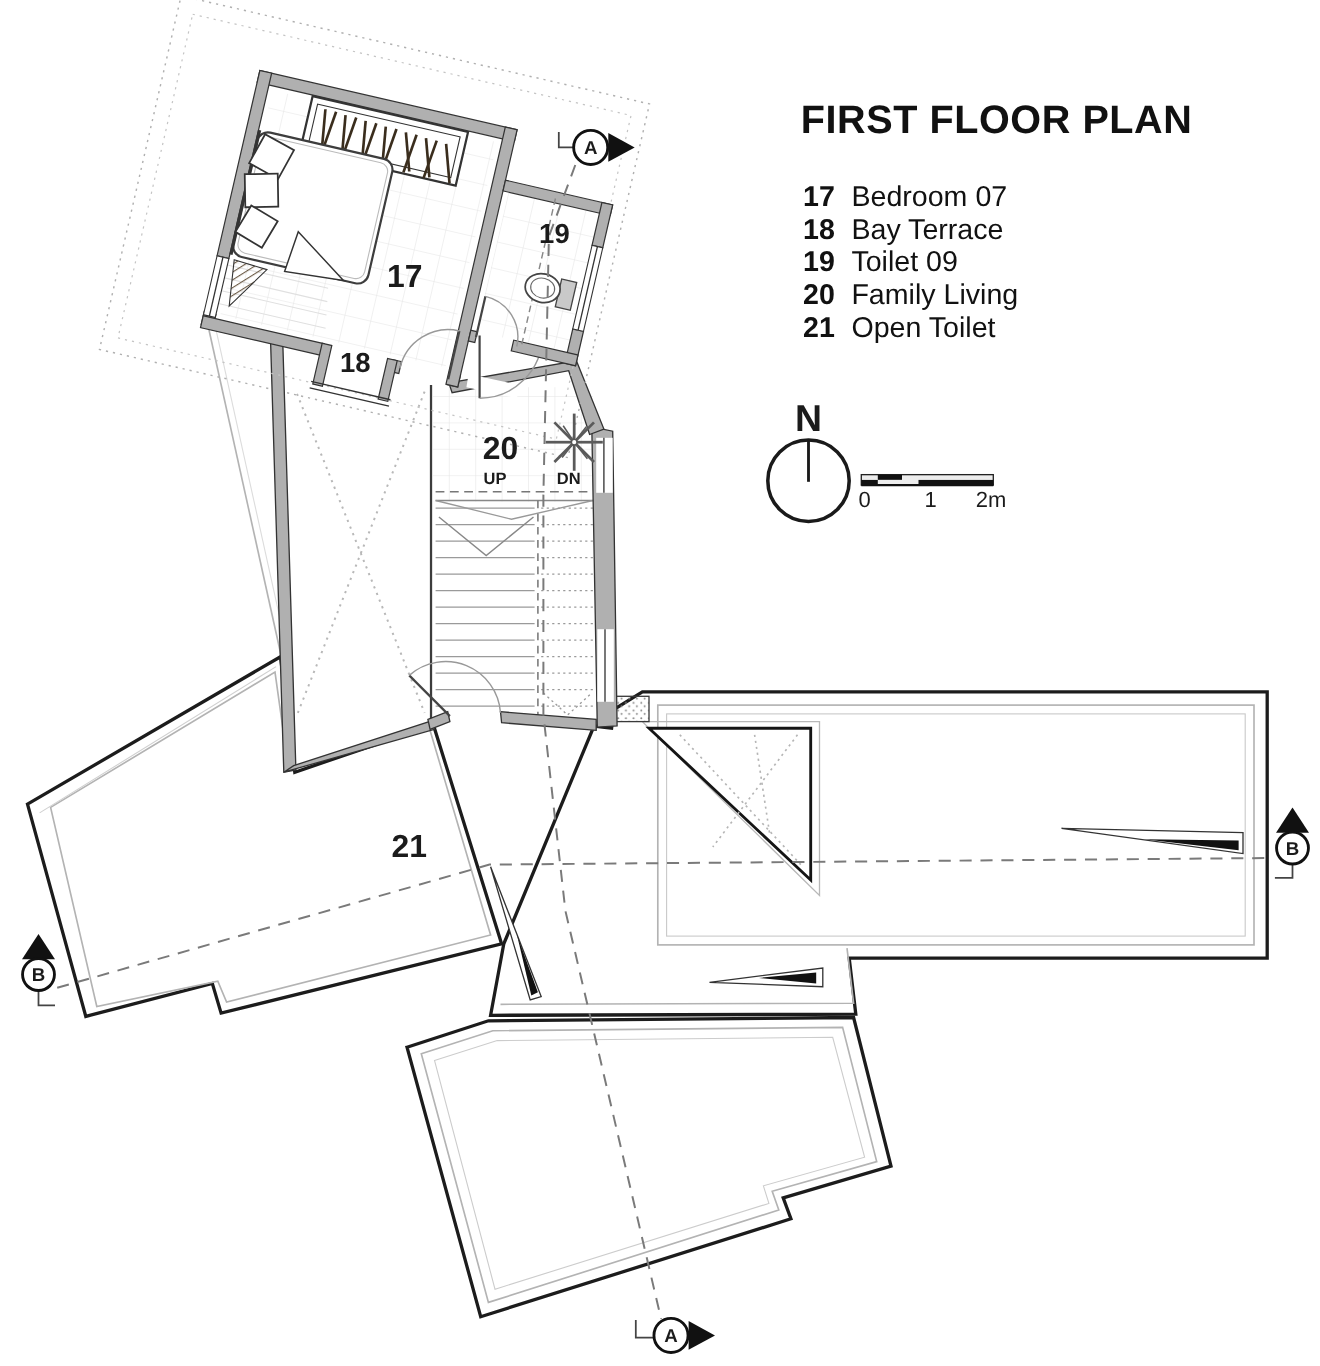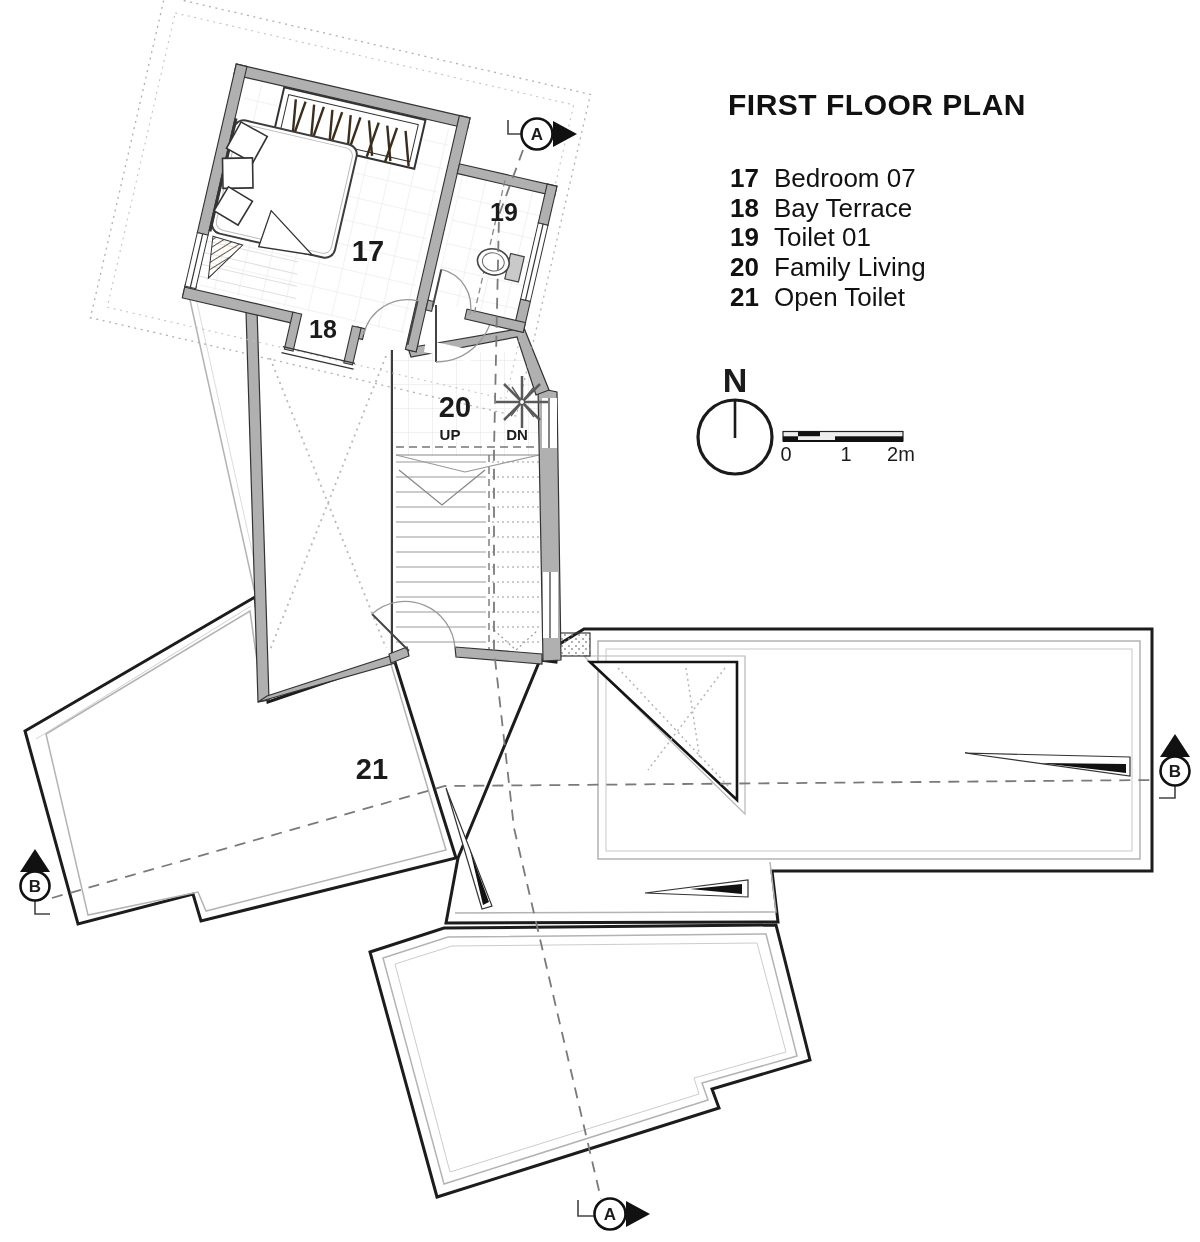--- a/index.html
+++ b/index.html
@@ -1,19 +1,19 @@
 <!DOCTYPE html>
 <html><head>
 <meta charset="utf-8">
 <style>
   html,body{margin:0;padding:0;background:#fff;}
   .stage{position:relative;width:1200px;height:1242px;background:#fff;overflow:hidden;
          font-family:"Liberation Sans",sans-serif;color:#141414;}
   .stage svg{position:absolute;left:0;top:0;}
-  .sheet-title{position:absolute;left:728px;top:88px;font-size:30px;font-weight:700;
+  .sheet-title{position:absolute;left:728px;top:88px;font-size:36px;font-weight:700;
                letter-spacing:.5px;color:#111;white-space:nowrap;}
   .legend{position:absolute;left:730px;top:164px;}
   .legend-row{display:flex;height:29.6px;align-items:center;font-size:26px;font-weight:500;color:#111;}
   .legend-num{width:44px;font-weight:600;}
   svg text{font-family:"Liberation Sans",sans-serif;fill:#1b1b1b;}
   .roomlbl{font-size:29px;font-weight:600;}
   .roomlbl-sm{font-size:25px;font-weight:600;}
   .stairlbl{font-size:15px;font-weight:700;}
   .marklbl{font-size:17px;font-weight:700;}
   .scalelbl{font-size:20px;font-weight:500;}
@@ -333,21 +333,21 @@
     <div class="legend-row">
       <span class="legend-num">17</span>
       <span class="legend-name">Bedroom 07</span>
     </div>
     <div class="legend-row">
       <span class="legend-num">18</span>
       <span class="legend-name">Bay Terrace</span>
     </div>
     <div class="legend-row">
       <span class="legend-num">19</span>
-      <span class="legend-name">Toilet 01</span>
+      <span class="legend-name">Toilet 09</span>
     </div>
     <div class="legend-row">
       <span class="legend-num">20</span>
       <span class="legend-name">Family Living</span>
     </div>
     <div class="legend-row">
       <span class="legend-num">21</span>
       <span class="legend-name">Open Toilet</span>
     </div>
   </div>

